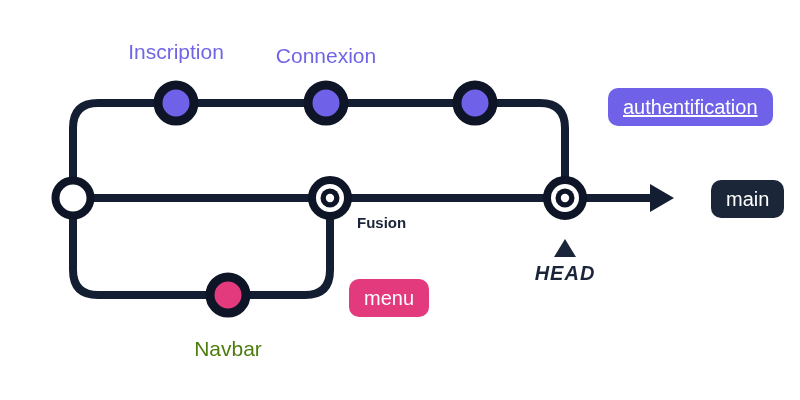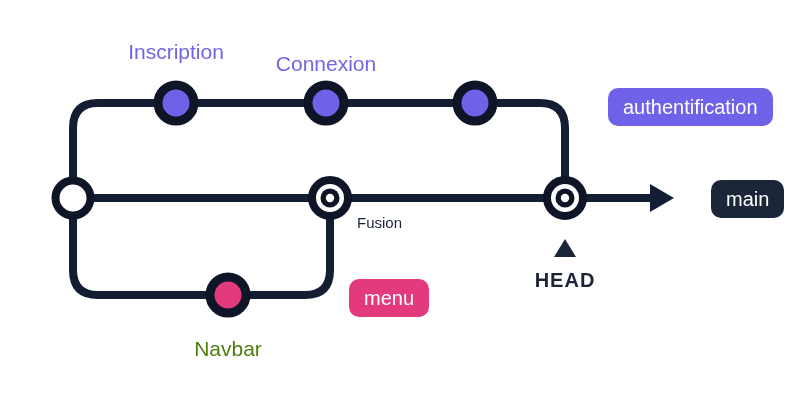--- a/index.html
+++ b/index.html
@@ -8,21 +8,21 @@
     font-family:"Liberation Sans", sans-serif;overflow:hidden;
   }
   .stage svg{position:absolute;left:0;top:0;}
   .lbl{
     position:absolute;transform:translate(-50%,-50%);
     white-space:nowrap;font-size:21px;color:#1d2741;
   }
   .lbl.left{transform:translate(0,-50%);}
   .lbl.purple{color:#7165e6;}
   .lbl.pink{color:#4d7c0f;}
-  .lbl.small-bold{font-size:15px;font-weight:400;color:#1b2539;}
+  .lbl.small-bold{font-size:15px;font-weight:700;color:#1b2539;}
   .lbl.head{font-size:20px;font-weight:700;color:#1b2539;letter-spacing:1px;}
   .badge{
     position:absolute;display:inline-block;box-sizing:border-box;
     padding:6px 15px;border-radius:10px;font-size:20px;color:#ffffff;
     white-space:nowrap;line-height:26px;
   }
   .badge.purple{background:#6f62e8;}
   .badge.dark{background:#1c2639;}
   .badge.pink{background:#e23a7d;}
 </style>
@@ -58,26 +58,26 @@
     <g>
       <circle cx="565" cy="198" r="18" fill="#ffffff" stroke="#0d1526" stroke-width="8"></circle>
       <circle cx="565" cy="198" r="9.5" fill="#0d1526"></circle>
       <circle cx="565" cy="198" r="4.2" fill="#ffffff"></circle>
     </g>
 
     <polygon points="565,239 554,257 576,257" fill="#1b2539"></polygon>
   </svg>
 
   <div class="lbl purple" style="left:176px;top:52px;">Inscription</div>
-  <div class="lbl purple" style="left:326px;top:64px;">Connexion</div>
+  <div class="lbl purple" style="left:326px;top:56px;">Connexion</div>
 
 
   <div class="lbl left small-bold" style="left:357px;top:222px;">Fusion</div>
 
-  <div class="lbl head" style="left:565px;top:280px;">HEAD</div>
+  <div class="lbl head" style="left:565px;top:273px;font-style:italic;">HEAD</div>
 
   <div class="lbl pink" style="left:228px;top:349px;">Navbar</div>
 
-  <div class="badge purple" style="left:608px;top:88px;">authentification</div>
+  <div class="badge purple" style="left:608px;top:88px;text-decoration:underline;">authentification</div>
   <div class="badge dark" style="left:711px;top:180px;">main</div>
   <div class="badge pink" style="left:349px;top:279px;">menu</div>
 
 </div>
 
 </body></html>

